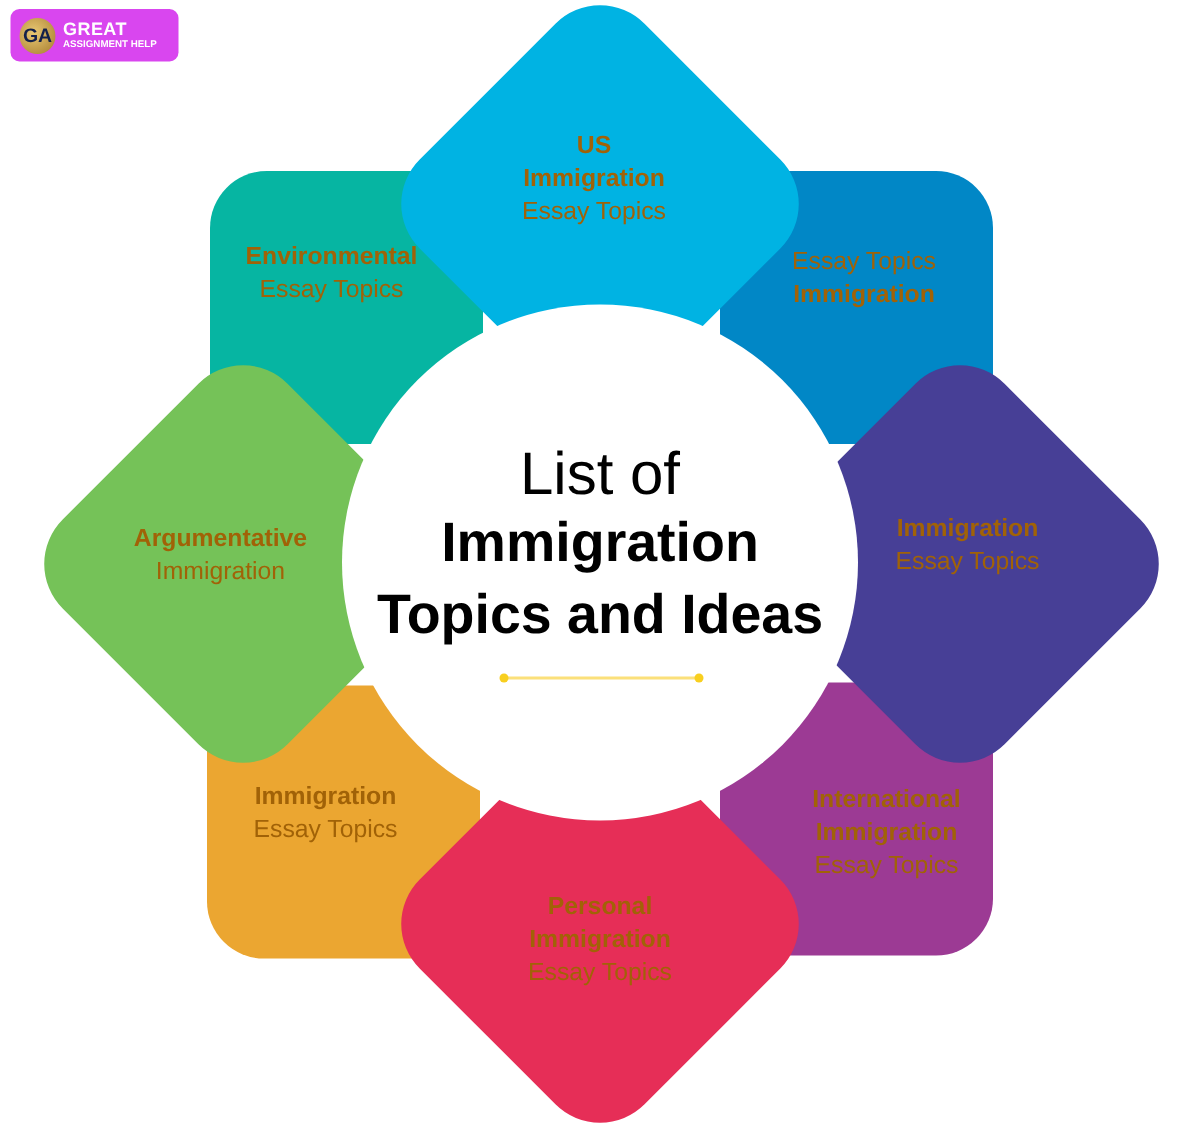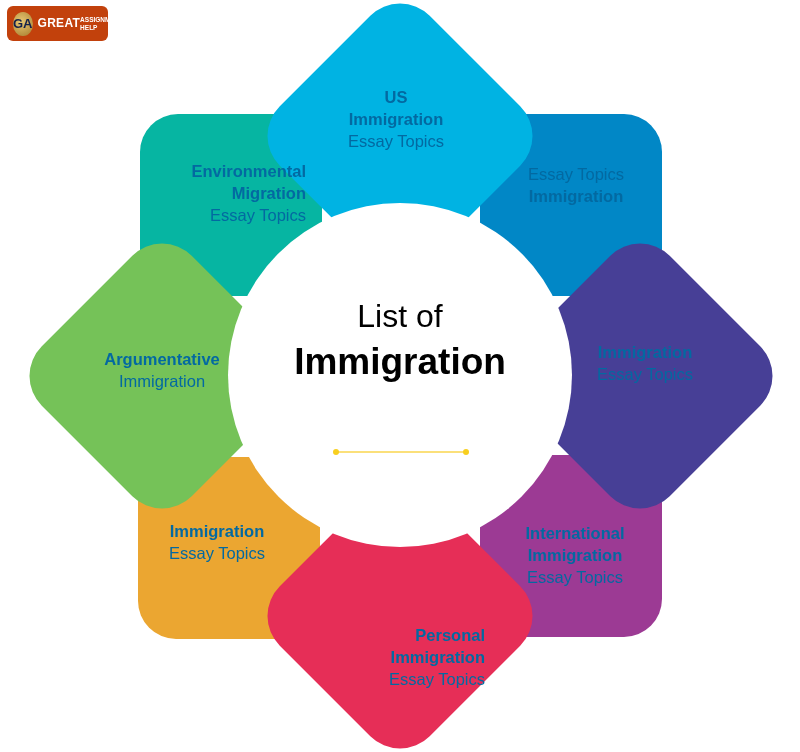--- a/index.html
+++ b/index.html
@@ -1,45 +1,45 @@
 <!DOCTYPE html>
 <html><head>
   <meta charset="utf-8">
   <style>
     html, body { margin: 0; padding: 0; background: #ffffff; }
     body { width: 800px; height: 752px; overflow: hidden; position: relative;
            font-family: "Liberation Sans", "DejaVu Sans", sans-serif; }
     .stage { position: absolute; left: 0; top: 0; width: 800px; height: 752px; }
 
     
-    .logo { position: absolute; left: 7px; top: 6px; width: 101px; height: 35px;
-            background: #c2410c; border-radius: 6px; display: flex; align-items: center;
+    .logo { position: absolute; left: 7px; top: 6px; width: 112px; height: 35px;
+            background: #d946ef; border-radius: 6px; display: flex; align-items: center;
             box-sizing: border-box; padding-left: 6px; }
     .logo-mark { width: 24px; height: 24px; border-radius: 50%;
                  background: radial-gradient(circle at 40% 40%, #e8c873, #a47a2c);
                  display: flex; align-items: center; justify-content: center;
                  color: #13214a; font-weight: bold; font-size: 13px; }
-    .logo-text { display: flex; align-items: center; margin-left: 5px; color: #fff; }
+    .logo-text { display: flex; flex-direction: column; align-items: flex-start; margin-left: 5px; color: #fff; }
     .logo-t1 { font-weight: bold; font-size: 12px; line-height: 13px; letter-spacing: 0.3px; }
     .logo-t2 { font-weight: bold; font-size: 6.5px; line-height: 8px; }
 
     
     .petal { position: absolute; }
     .square { width: 182px; height: 182px; border-radius: 38px; }
     .diamond { width: 212px; height: 212px; border-radius: 42px; transform: rotate(45deg); }
 
-    .label { position: absolute; color: #0369a1; font-size: 16.5px; line-height: 22px;
+    .label { position: absolute; color: #a16207; font-size: 16.5px; line-height: 22px;
              text-align: center; width: 170px; }
     .label .b { font-weight: bold; }
 
     
     .center-circle { position: absolute; left: 228px; top: 203px; width: 344px; height: 344px;
                      border-radius: 50%; background: #ffffff; }
     .title { position: absolute; left: 228px; width: 344px; text-align: center; color: #000; }
-    .t1 { top: 296px; font-size: 32px; line-height: 40px; }
+    .t1 { top: 296px; font-size: 40px; line-height: 40px; }
     .t2 { top: 340px; font-size: 37px; line-height: 44px; font-weight: bold; }
     .t3 { top: 388px; font-size: 37px; line-height: 44px; font-weight: bold; }
     .divider { position: absolute; left: 337px; top: 451px; width: 129px; height: 2px; background: #fbe07a; }
     .dot { position: absolute; top: 449px; width: 6px; height: 6px; border-radius: 50%; background: #f8cf1f; }
   </style>
 </head>
 <body>
 
 <div class="stage">
 
@@ -58,61 +58,61 @@
 
   <div class="petal diamond" style="left:294px; top:30px; background:#00b3e3;"></div>
   <div class="petal diamond" style="left:534px; top:270px; background:#473f96;"></div>
   <div class="petal diamond" style="left:294px; top:510px; background:#e62e57;"></div>
   <div class="petal diamond" style="left:56px; top:270px; background:#75c258;"></div>
 
   <div class="center-circle"></div>
 
   <div class="title t1">List of</div>
   <div class="title t2">Immigration</div>
+  <div class="title t3">Topics and Ideas</div>
   <div class="divider"></div>
   <div class="dot" style="left:333px;"></div>
   <div class="dot" style="left:463px;"></div>
 
   <div class="label" style="left:311px; top:86px;">
     <div class="b">US</div>
     <div class="b">Immigration</div>
     <div>Essay Topics</div>
   </div>
 
   <div class="label" style="left:491px; top:163px;">
     <div>Essay Topics</div>
     <div class="b">Immigration</div>
   </div>
 
   <div class="label" style="left:560px; top:341px;">
     <div class="b">Immigration</div>
     <div>Essay Topics</div>
   </div>
 
-  <div class="label" style="left:490px; top:522px;text-align:center;">
+  <div class="label" style="left:506px; top:522px;text-align:center;">
     <div class="b">International</div>
     <div class="b">Immigration</div>
     <div>Essay Topics</div>
   </div>
 
-  <div class="label" style="left:315px; top:624px;text-align:right;">
+  <div class="label" style="left:315px; top:593px;">
     <div class="b">Personal</div>
     <div class="b">Immigration</div>
     <div>Essay Topics</div>
   </div>
 
   <div class="label" style="left:132px; top:520px;">
     <div class="b">Immigration</div>
     <div>Essay Topics</div>
   </div>
 
-  <div class="label" style="left:77px; top:348px;">
+  <div class="label" style="left:62px; top:348px;">
     <div class="b">Argumentative</div>
     <div>Immigration</div>
   </div>
 
-  <div class="label" style="left:136px; top:160px;text-align:right;">
+  <div class="label" style="left:136px; top:160px;">
     <div class="b">Environmental</div>
-    <div class="b">Migration</div>
     <div>Essay Topics</div>
   </div>
 
 </div>
 
 </body></html>

